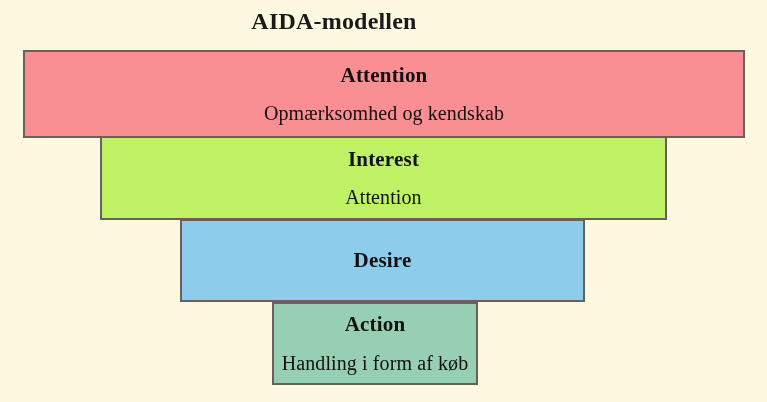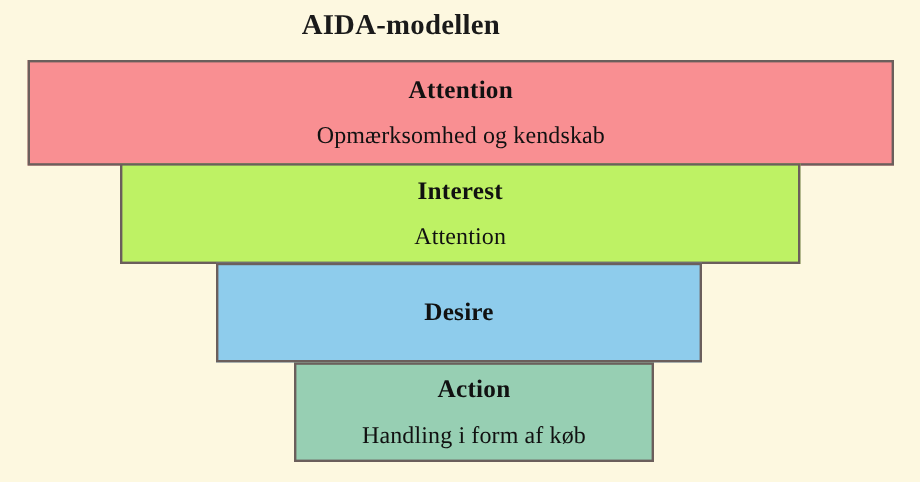--- a/index.html
+++ b/index.html
@@ -76,23 +76,23 @@
     width: 567px;
     height: 84px;
   }
   #band-desire {
     left: 180px;
     top: 219px;
     width: 405px;
     height: 83px;
   }
   #band-action {
-    left: 245px;
+    left: 272px;
     top: 302px;
-    width: 300px;
+    width: 206px;
     height: 83px;
   }
 </style>
 </head>
 <body>
 
 <div id="diagram">
 
   <div id="page-title">AIDA-modellen</div>
 

